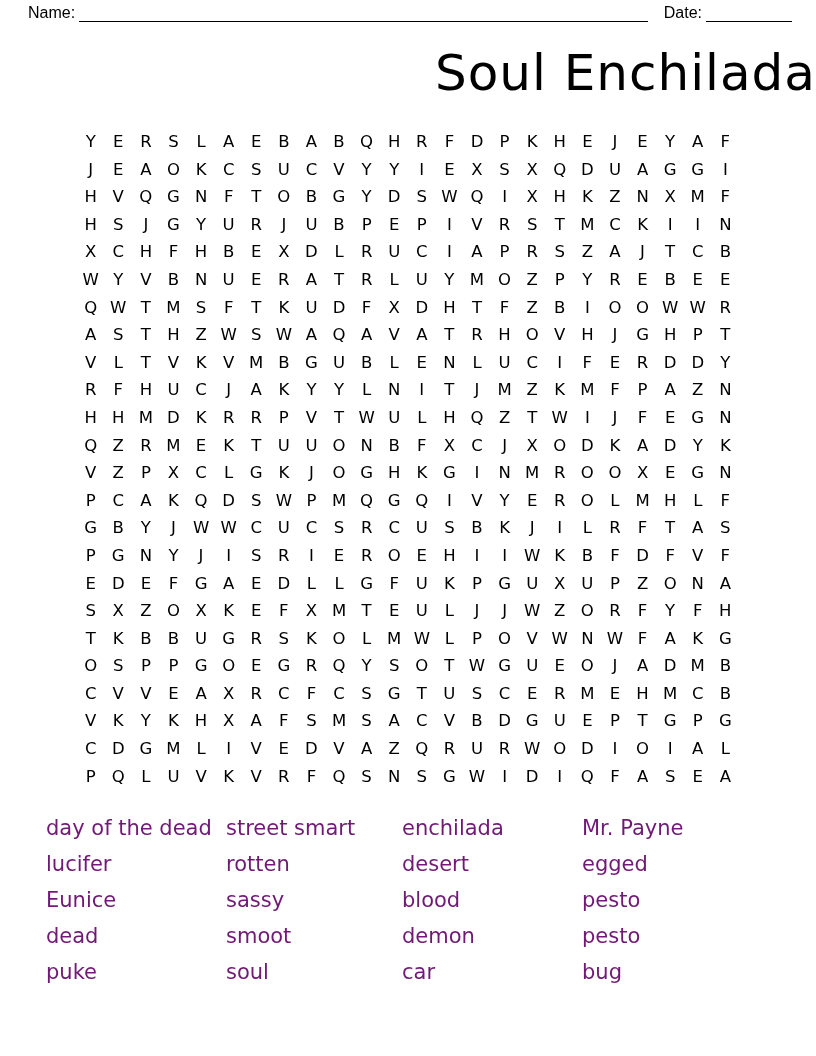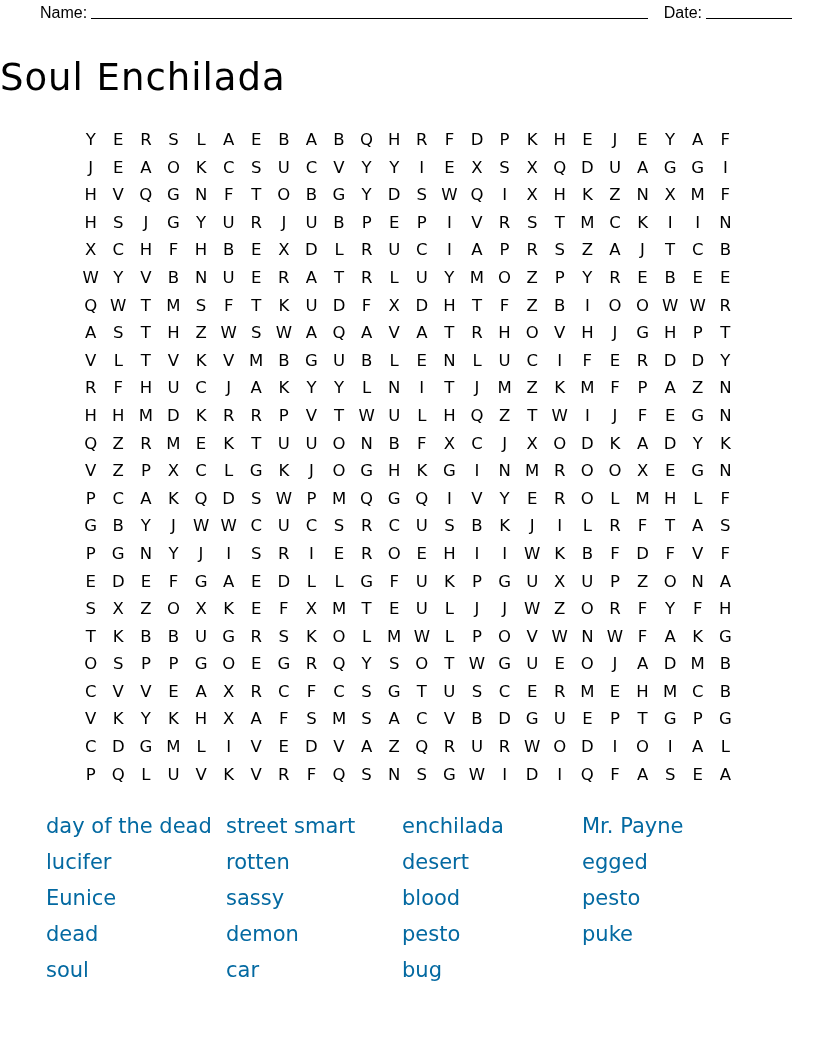--- a/index.html
+++ b/index.html
@@ -12,47 +12,47 @@
     height: 1056px;
     font-family: "Liberation Sans", sans-serif;
     color: #000000;
     position: relative;
     overflow: hidden;
   }
 
   
   .header {
     display: flex;
+    align-items: flex-end;
     padding: 4px 24px 0 28px;
-    height: 33px;
+    height: 22px;
     box-sizing: border-box;
     font-size: 16px;
-    margin-left: 12px;
   }
   .hdr-label {
     font-family: "Liberation Sans", sans-serif;
     font-size: 16px;
     line-height: 18px;
     white-space: nowrap;
   }
   .hdr-rule {
     border-bottom: 1.5px solid #000;
     height: 14px;
     margin-left: 4px;
   }
   .hdr-rule.name { flex: 1 1 auto; }
   .hdr-rule.date { width: 86px; flex: 0 0 86px; }
   .hdr-gap { width: 16px; flex: 0 0 16px; }
 
   
   .title {
-    text-align: left;
+    text-align: right;
     font-family: "DejaVu Sans", sans-serif;
     font-weight: 400;
-    font-size: 37px;
+    font-size: 50px;
     letter-spacing: 1px;
     line-height: 1;
     margin: 26px 0 0 0;
     padding: 0;
   }
 
   
   .grid-wrap {
     margin-top: 30px;
     display: flex;
@@ -81,21 +81,21 @@
     margin: 20px 0 0 46px;
     width: 724px;
     display: grid;
     grid-template-columns: 180px 176px 180px auto;
     row-gap: 0px;
   }
   .word {
     font-family: "DejaVu Sans", sans-serif;
     font-size: 21px;
     line-height: 36px;
-    color: #0369a1;
+    color: #701a75;
     white-space: nowrap;
   }
 </style>
 </head>
 <body>
 
 <div class="header">
   <span class="hdr-label">Name:</span>
   <span class="hdr-rule name"></span>
   <span class="hdr-gap"></span>
@@ -741,19 +741,20 @@
     <div class="word">Mr. Payne</div>
     <div class="word">lucifer</div>
     <div class="word">rotten</div>
     <div class="word">desert</div>
     <div class="word">egged</div>
     <div class="word">Eunice</div>
     <div class="word">sassy</div>
     <div class="word">blood</div>
     <div class="word">pesto</div>
     <div class="word">dead</div>
+    <div class="word">smoot</div>
     <div class="word">demon</div>
     <div class="word">pesto</div>
     <div class="word">puke</div>
     <div class="word">soul</div>
     <div class="word">car</div>
     <div class="word">bug</div>
   </div>
 
 </body></html>

